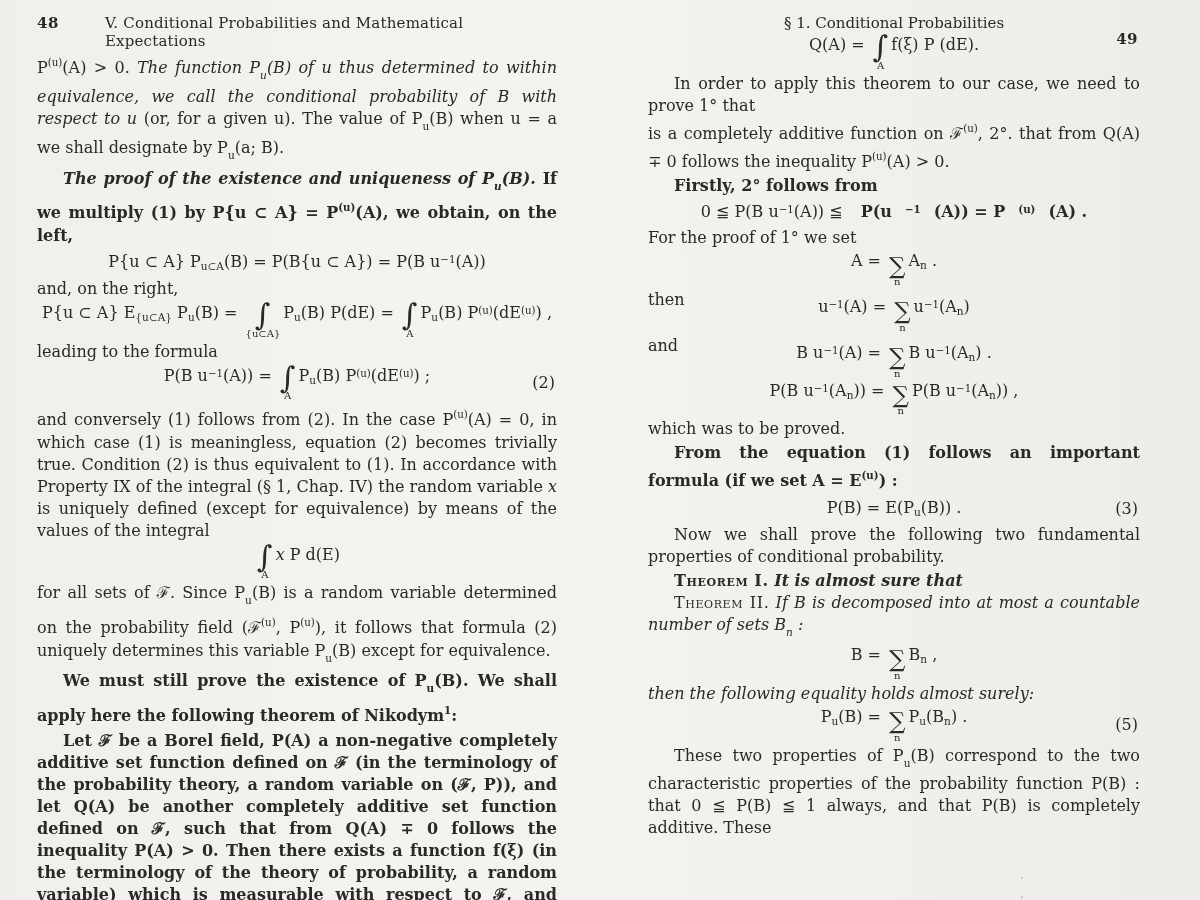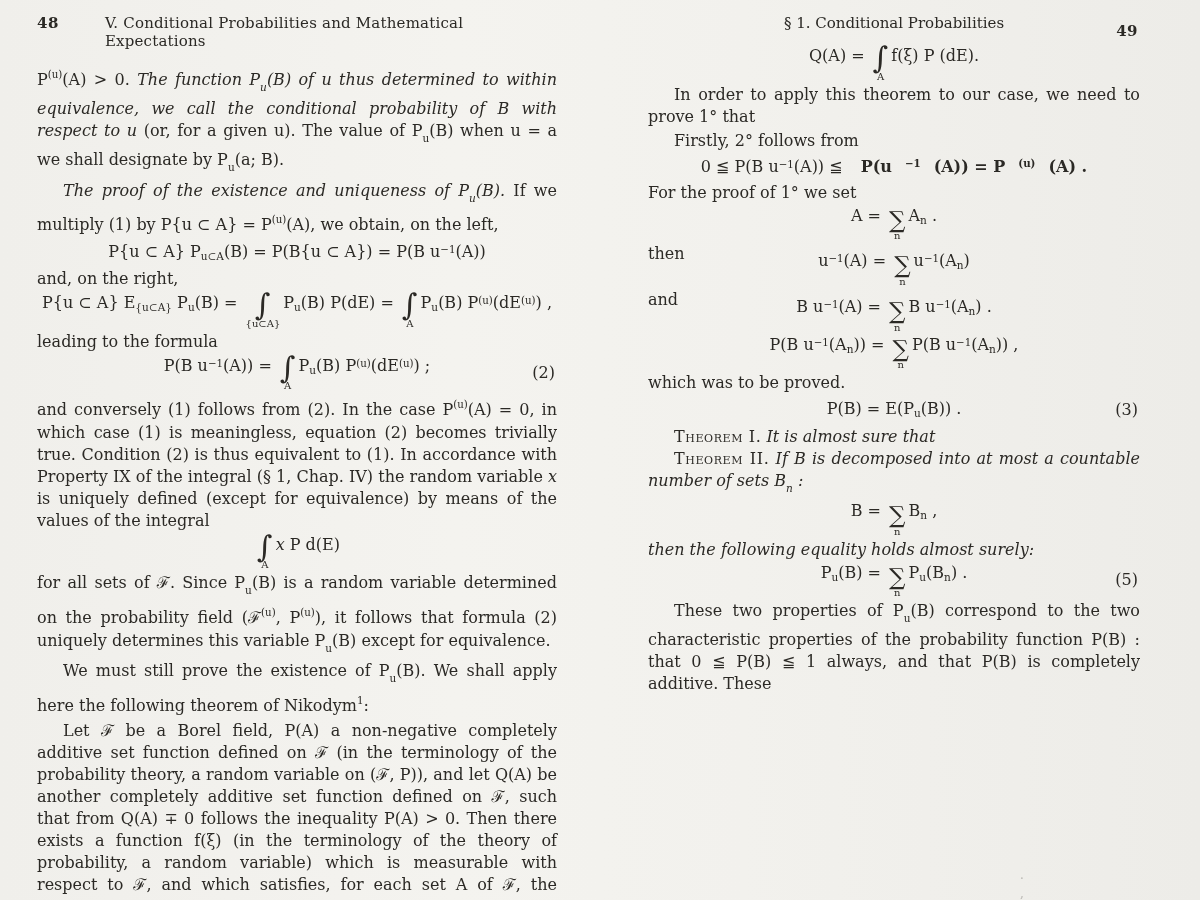--- a/index.html
+++ b/index.html
@@ -6,29 +6,29 @@
   .canvas{
     position:relative;width:1200px;height:900px;overflow:hidden;
     background:linear-gradient(90deg,#f0efeb 0%,#f4f3ef 38%,#f2f1ed 62%,#edecE8 100%);
     color:#2b2925;
     font-family:"DejaVu Serif","Liberation Serif",serif;
   }
   .page{position:absolute;top:0;padding-top:14px;}
   .page.left{left:37px;width:520px;}
   .page.right{left:648px;width:492px;}
 
-  .phead{display:flex;align-items:baseline;font-size:15px;margin-bottom:13px;}
+  .phead{display:flex;align-items:baseline;font-size:15px;margin-bottom:1px;}
   .phead .pnum{font-weight:bold;letter-spacing:0.5px;}
   .page.left .phead .ptitle{margin-left:46px;letter-spacing:0.2px;}
   .page.right .phead{position:relative;justify-content:center;}
-  .page.right .phead .pnum{position:absolute;right:2px;top:8px;}
+  .page.right .phead .pnum{position:absolute;right:2px;top:16px;}
 
   p.para{margin:0;font-size:16px;line-height:22px;text-align:justify;}
   p.para.ind{text-indent:26px;}
-  p.para.mt{margin-top:2px;}
+  p.para.mt{margin-top:2px;font-weight:bold;}
 
   .eqrow{position:relative;text-align:center;font-size:16px;line-height:1.25;margin:5px 0;}
   .eqrow.tall{margin:2px 0;}
   .eqnum{position:absolute;right:2px;top:50%;transform:translateY(-50%);font-size:16px;}
 
   .msub{font-size:66%;vertical-align:-26%;}
   .msup{font-size:64%;vertical-align:34%;}
   .it{font-style:italic;}
   .sc{font-variant:small-caps;letter-spacing:0.6px;}
   .bold{font-weight:bold;margin-left:13px;}
@@ -104,20 +104,21 @@
     <div class="eqrow tall">
       <span class="eqbody"><span>Q(A) =  </span><span class="bigop">
             <span class="g">∫</span>
             <span class="l">A</span>
           </span><span>f(ξ) P (dE).</span></span>
     </div>
 
     <p class="para ind"><span>In order to apply this theorem to our case, we need to prove 1° that</span></p>
 
 
+    <p class="para"><span>is a completely additive function on ℱ</span><span class="msup">(u)</span><span>, 2°. that from Q(A) ∓ 0 follows the inequality P</span><span class="msup">(u)</span><span>(A) &gt; 0.</span></p>
     <p class="para ind mt"><span>Firstly, 2° follows from</span></p>
 
     <div class="eqrow">
       <span class="eqbody"><span>0 ≦ P(B u</span><span class="msup">−1</span><span>(A)) ≦ </span><span class="bold">P(u</span><span class="msup bold">−1</span><span class="bold">(A)) = P</span><span class="msup bold">(u)</span><span class="bold">(A) .</span></span>
     </div>
 
     <p class="para"><span>For the proof of 1° we set</span></p>
 
     <div class="eqrow tall">
       <span class="eqbody"><span>A =  </span><span class="bigop sum">
@@ -144,26 +145,28 @@
 
 
     <div class="eqrow tall">
       <span class="eqbody"><span>P(B u</span><span class="msup">−1</span><span>(A</span><span class="msub">n</span><span>)) = </span><span class="bigop sum">
             <span class="g">∑</span>
             <span class="l">n</span>
           </span><span>P(B u</span><span class="msup">−1</span><span>(A</span><span class="msub">n</span><span>)) ,</span></span>
     </div>
 
     <p class="para"><span>which was to be proved.</span></p>
+    <p class="para ind mt"><span>From the equation (1) follows an important formula (if we set A = E</span><span class="msup">(u)</span><span>) :</span></p>
 
     <div class="eqrow">
       <span class="eqbody"><span>P(B) = E(P</span><span class="msub">u</span><span>(B)) .</span></span>
       <span class="eqnum">(3)</span>
     </div>
 
+    <p class="para ind"><span>Now we shall prove the following two fundamental properties of conditional probability.</span></p>
     <p class="para ind mt"><span class="sc">Theorem I.</span><span class="it"> It is almost sure that</span></p>
 
 
     <p class="para ind"><span class="sc">Theorem II.</span><span class="it"> If B is decomposed into at most a countable number of sets B</span><span class="msub it">n</span><span class="it"> :</span></p>
 
     <div class="eqrow tall">
       <span class="eqbody"><span>B =  </span><span class="bigop sum">
             <span class="g">∑</span>
             <span class="l">n</span>
           </span><span>B</span><span class="msub">n</span><span>   ,</span></span>

